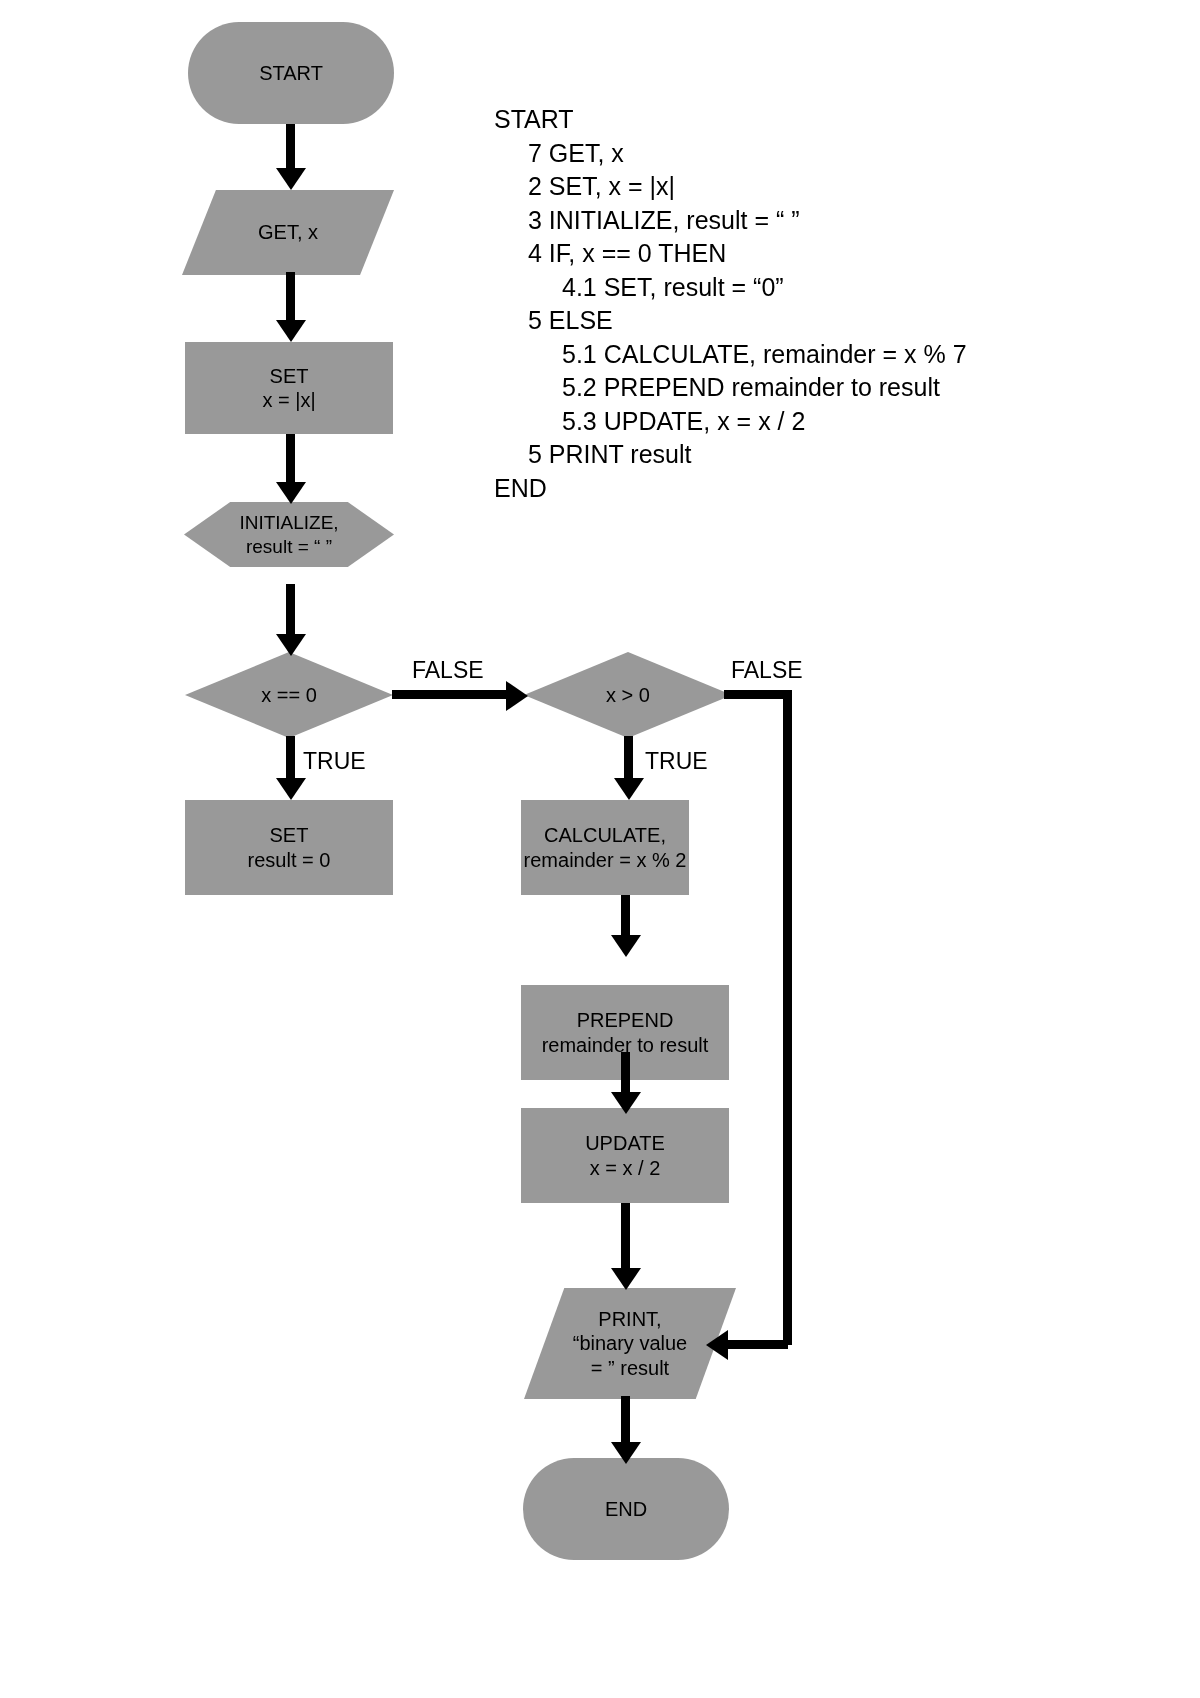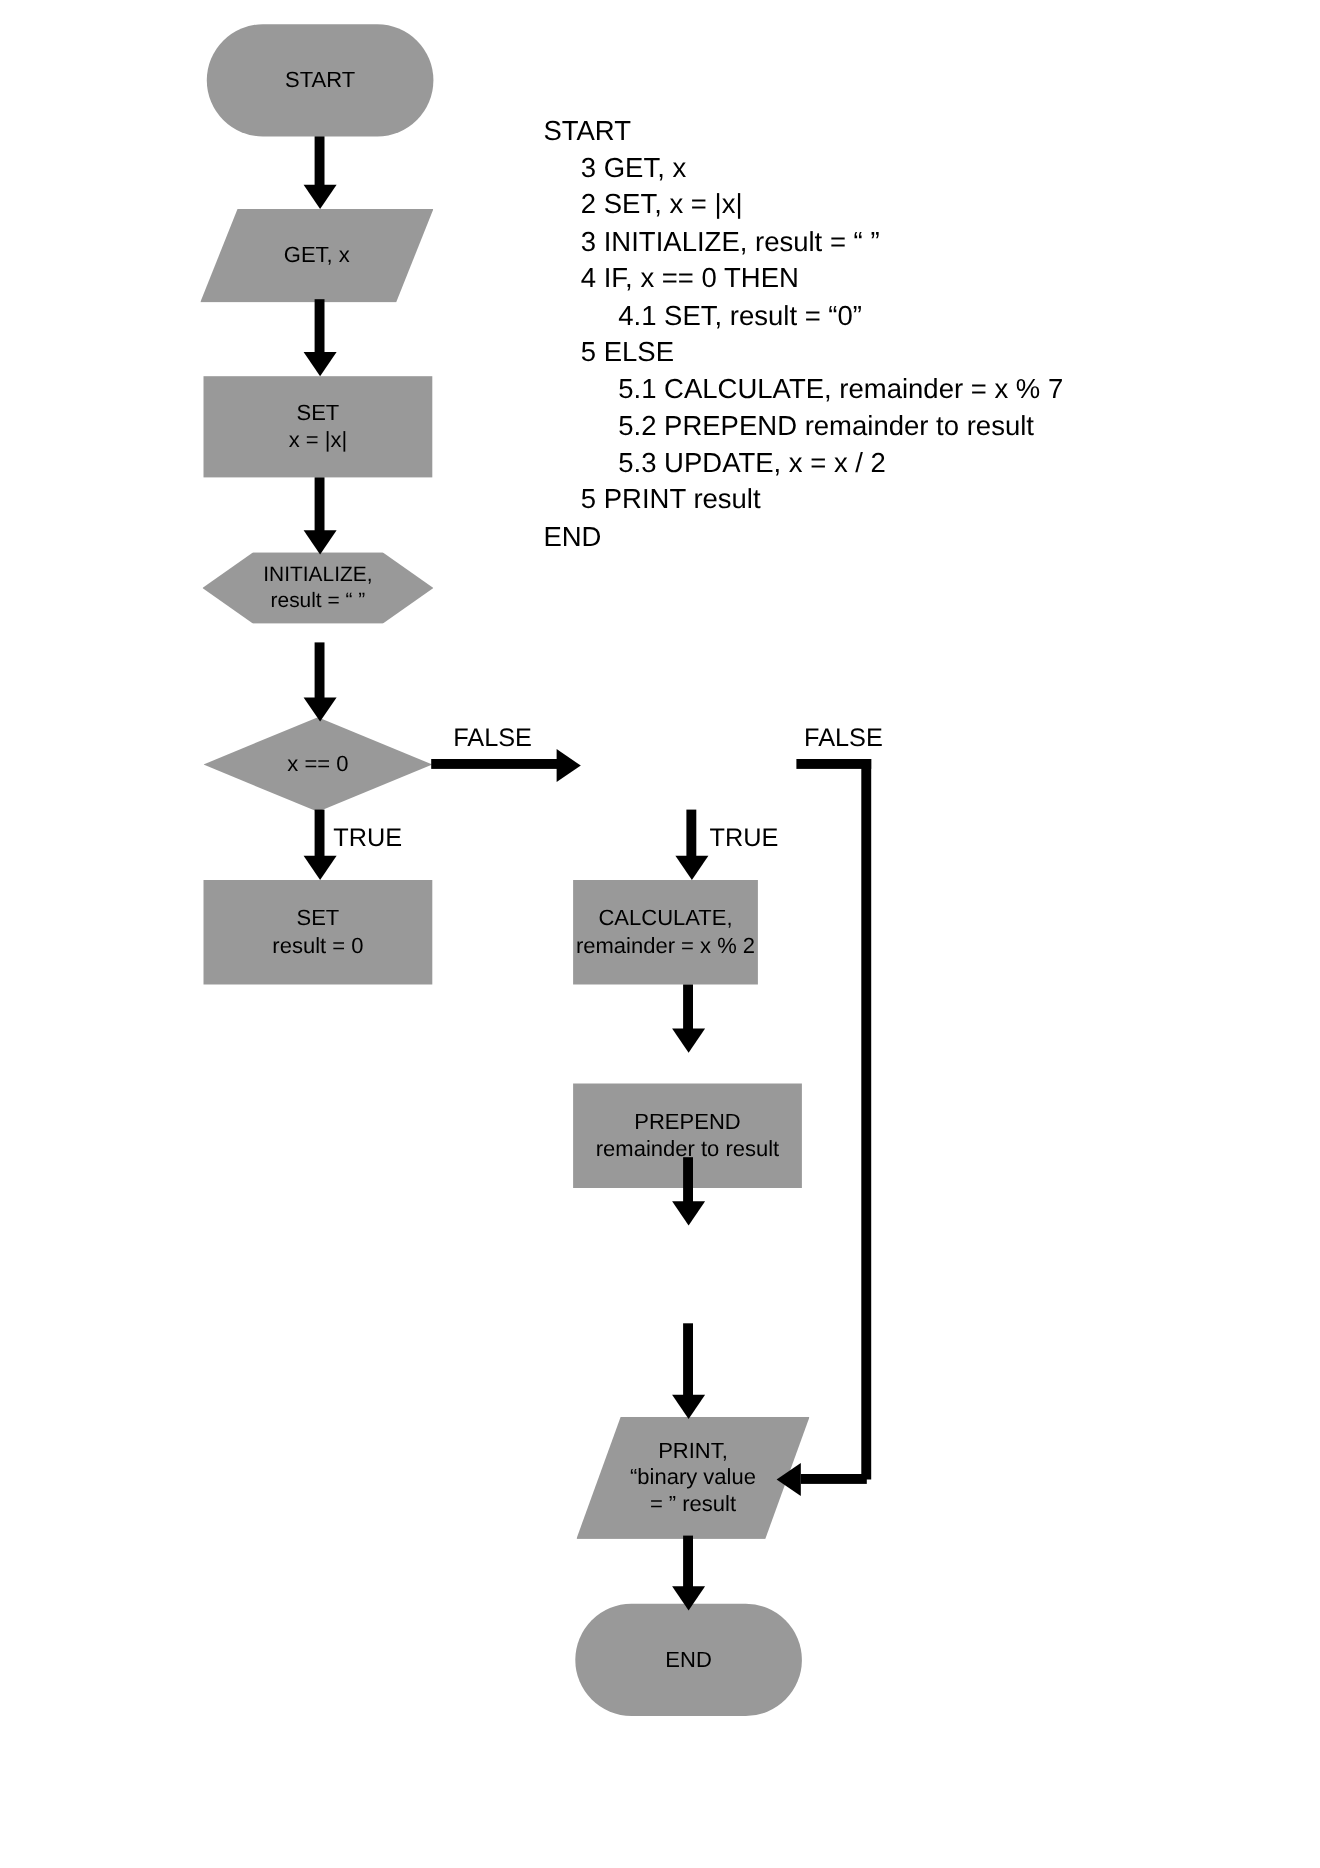--- a/index.html
+++ b/index.html
@@ -193,20 +193,24 @@
 
   <div class="conn-v" style="left:286px; top:736px; height:50px;"></div>
   <div class="arrow-down" style="left:276px; top:778px;"></div>
   <div class="edge-label" style="left:303px; top:748px;">TRUE</div>
 
   <div class="node process" style="left:185px; top:800px; width:208px; height:95px;">
     <div class="shape-label">SET
 result = 0</div>
   </div>
 
+  <div class="node" style="left:524px; top:652px; width:208px; height:86px;">
+    <div class="diamond-fill"></div>
+    <div class="shape-label">x &gt; 0</div>
+  </div>
 
   <div class="conn-h" style="left:724px; top:690px; width:68px;"></div>
   <div class="conn-v" style="left:783px; top:690px; height:655px;"></div>
   <div class="conn-h" style="left:728px; top:1340px; width:60px;"></div>
   <div class="arrow-left" style="left:706px; top:1330px;"></div>
   <div class="edge-label" style="left:731px; top:657px;">FALSE</div>
 
   <div class="conn-v" style="left:624px; top:736px; height:50px;"></div>
   <div class="arrow-down" style="left:614px; top:778px;"></div>
   <div class="edge-label" style="left:645px; top:748px;">TRUE</div>
@@ -220,41 +224,45 @@
   <div class="arrow-down" style="left:611px; top:935px;"></div>
 
   <div class="node process" style="left:521px; top:957px; width:208px; height:95px;margin-top:28px;">
     <div class="shape-label">PREPEND
 remainder to result</div>
   </div>
 
   <div class="conn-v" style="left:621px; top:1052px; height:50px;"></div>
   <div class="arrow-down" style="left:611px; top:1092px;"></div>
 
+  <div class="node process" style="left:521px; top:1108px; width:208px; height:95px;">
+    <div class="shape-label">UPDATE
+x = x / 2</div>
+  </div>
 
   <div class="conn-v" style="left:621px; top:1203px; height:75px;"></div>
   <div class="arrow-down" style="left:611px; top:1268px;"></div>
 
   <div class="node" style="left:524px; top:1288px; width:212px; height:111px;">
     <div class="parallelogram-fill p-skew-18"></div>
     <div class="shape-label">PRINT,
 “binary value
 = ” result</div>
   </div>
 
   <div class="conn-v" style="left:621px; top:1396px; height:56px;"></div>
   <div class="arrow-down" style="left:611px; top:1442px;"></div>
 
   <div class="node terminator" style="left:523px; top:1458px; width:206px; height:102px;">
     <div class="shape-label">END</div>
   </div>
 
   <div id="pseudocode">
       <div class="code-line ind-0">START</div>
-      <div class="code-line ind-1">3 GET, x</div>
+      <div class="code-line ind-1">7 GET, x</div>
       <div class="code-line ind-1">2 SET, x = |x|</div>
       <div class="code-line ind-1">3 INITIALIZE, result = “ ”</div>
       <div class="code-line ind-1">4 IF, x == 0 THEN</div>
       <div class="code-line ind-2">4.1 SET, result = “0”</div>
       <div class="code-line ind-1">5 ELSE</div>
       <div class="code-line ind-2">5.1 CALCULATE, remainder = x % 7</div>
       <div class="code-line ind-2">5.2 PREPEND remainder to result</div>
       <div class="code-line ind-2">5.3 UPDATE, x = x / 2</div>
       <div class="code-line ind-1">5 PRINT result</div>
       <div class="code-line ind-0">END</div>

